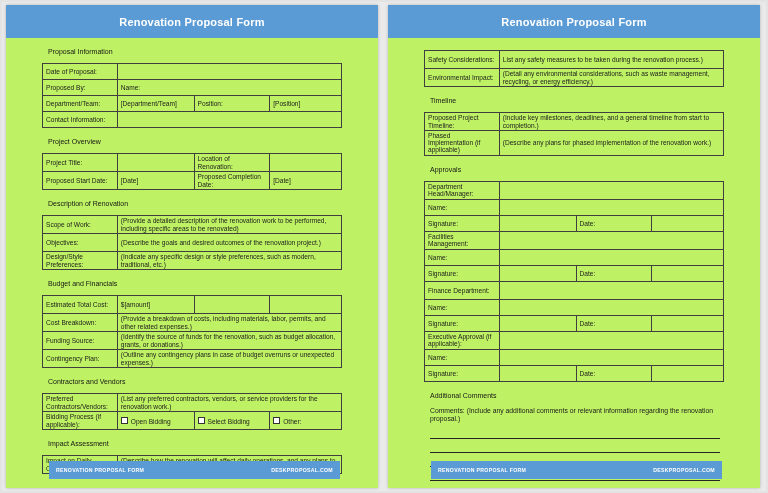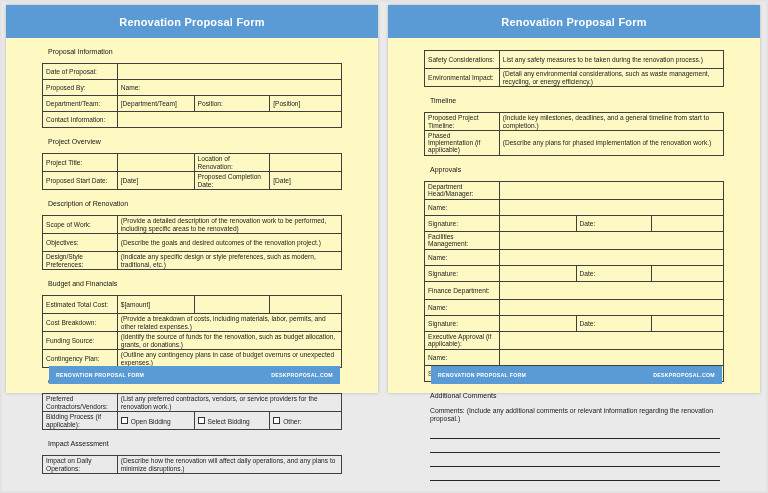--- a/index.html
+++ b/index.html
@@ -2,21 +2,21 @@
 <html><head>
 <meta charset="utf-8">
 <style>
   html,body{margin:0;padding:0;}
   body{
     width:768px;height:493px;position:relative;overflow:hidden;
     background:#eaeaea;font-family:"Liberation Sans",sans-serif;
   }
   .frame{position:absolute;inset:0;border:2px solid #e3e3e3;pointer-events:none;}
   .page{
-    position:absolute;top:5px;height:388px;width:372px;background:#fef9c3;
+    position:absolute;top:5px;height:483px;width:372px;background:#bef264;
     box-shadow:0 0 3px rgba(0,0,0,.22);
   }
   #p1{left:6px;}
   #p2{left:388px;}
   .band{
     height:33px;background:#5b9bd5;display:flex;align-items:center;justify-content:center;
   }
   .band span{color:#ffffff;font-weight:bold;font-size:11px;letter-spacing:.2px;}
   .content{padding:0 36px;}
   .sec{font-size:7px;color:#161616;margin:10px 0 8px 6px;}

